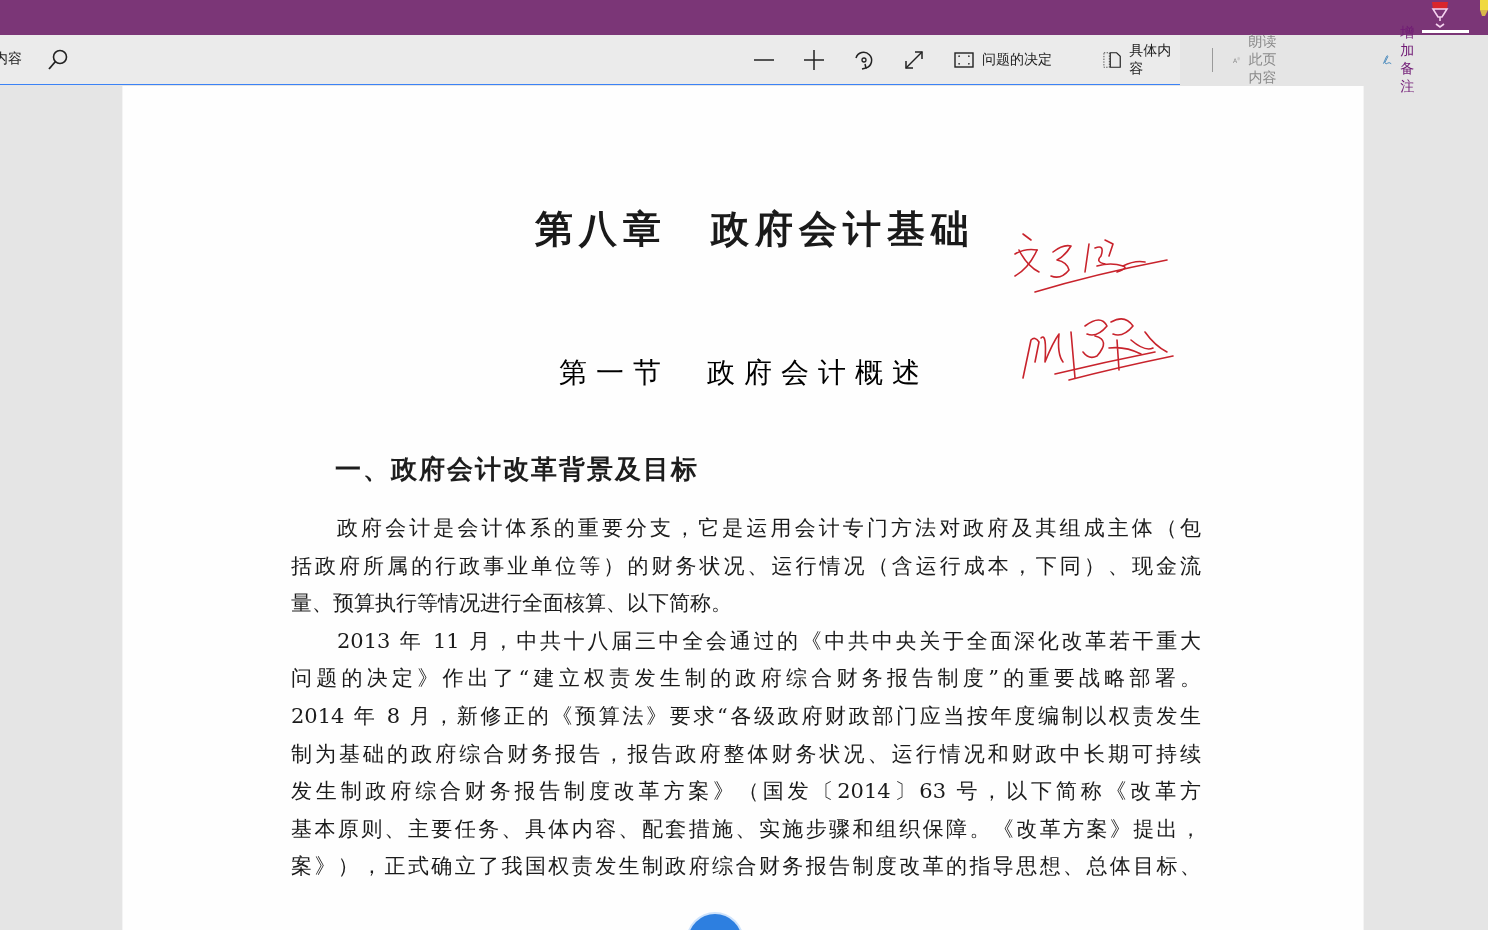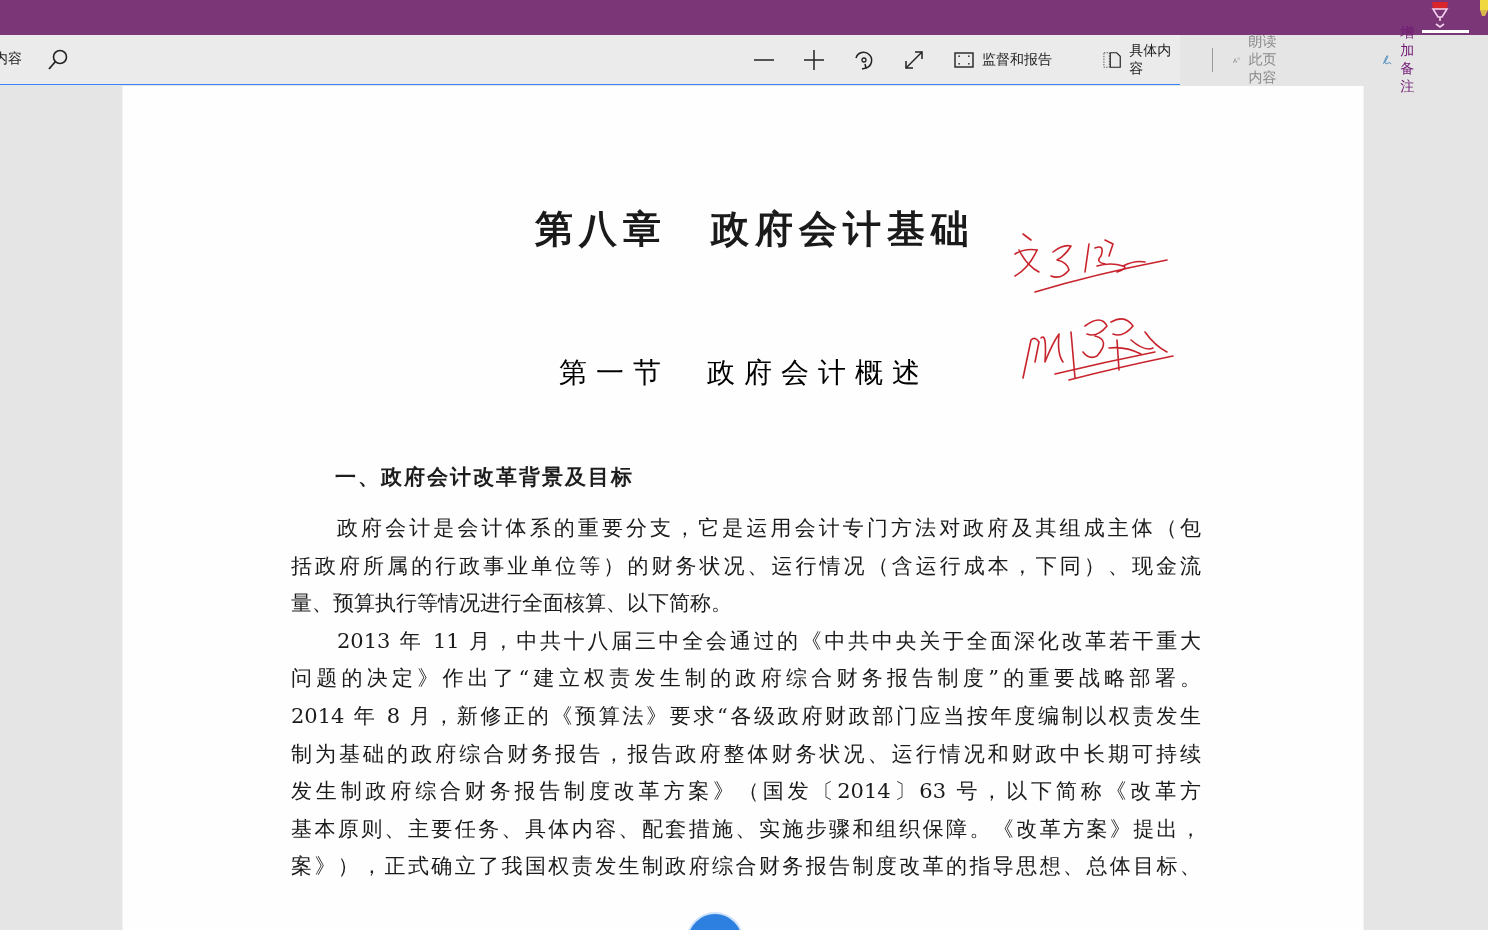--- a/index.html
+++ b/index.html
@@ -55,22 +55,22 @@
       font-family:"DejaVu Sans", sans-serif;
       padding-left:8px; box-sizing:border-box;
     }
     .section-title {
       position:absolute; left:0; width:100%; top:268px; text-align:center;
       font-size:28px; letter-spacing:9px; color:#000000;
       font-family:"DejaVu Serif", serif;
       padding-left:2px; box-sizing:border-box;
     }
     .subsection-title {
-      position:absolute; left:212px; top:377px;
-      font-size:21px; font-weight:bold; letter-spacing:2px; color:#1d1d1d;
+      position:absolute; left:212px; top:366px;
+      font-size:26px; font-weight:bold; letter-spacing:2px; color:#1d1d1d;
       font-family:"DejaVu Sans", sans-serif;
     }
     .body-text {
       position:absolute; left:168px; top:424px; width:910px;
       font-family:"DejaVu Serif", serif; font-size:21px; color:#1b1b1b;
     }
     .line {
       height:37.6px; line-height:37.6px; white-space:nowrap;
       text-align:justify; text-align-last:justify;
     }
@@ -143,21 +143,21 @@
   </div>
 
   <div class="tb-btn" style="left:954px;">
     <svg width="20" height="16" viewBox="0 0 20 16">
       <rect x="1" y="1" width="18" height="14" fill="none" stroke="#222" stroke-width="1.4"></rect>
       <polyline points="5,5 5,4 6,4" fill="none" stroke="#222" stroke-width="1.2"></polyline>
       <polyline points="14,4 15,4 15,5" fill="none" stroke="#222" stroke-width="1.2"></polyline>
       <polyline points="5,11 5,12 6,12" fill="none" stroke="#222" stroke-width="1.2"></polyline>
       <polyline points="14,12 15,12 15,11" fill="none" stroke="#222" stroke-width="1.2"></polyline>
     </svg>
-    <span>监督和报告</span>
+    <span>问题的决定</span>
   </div>
 
   <div class="tb-btn" style="left:1103px;">
     <svg width="20" height="18" viewBox="0 0 20 18">
       <rect x="1" y="1" width="6" height="16" fill="none" stroke="#444" stroke-width="1" stroke-dasharray="1.5,1.5"></rect>
       <path d="M8 1 L15 1 L19 5 L19 17 L8 17 Z" fill="none" stroke="#222" stroke-width="1.3"></path>
     </svg>
     <span>具体内容</span>
   </div>
 

